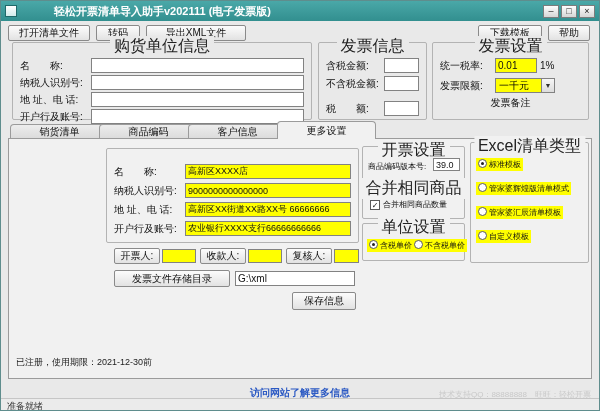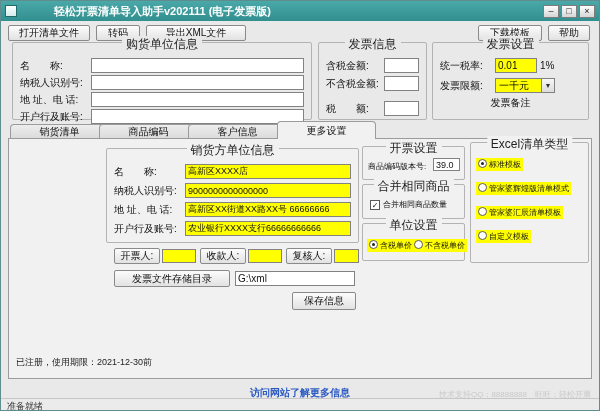--- a/index.html
+++ b/index.html
@@ -17,21 +17,21 @@
     font-size:9px; line-height:11px; text-align:center; color:#222; cursor:default; }
 
   
   .tbtn, .pbtn { position:absolute; height:16px; background:linear-gradient(#fcfcfc,#e2e2e2);
     border:1px solid #8a8a8a; border-radius:2px; font-size:10px; line-height:14px; text-align:center;
     color:#111; cursor:default; white-space:nowrap; }
 
   
   .group { position:absolute; border:1px solid #b3b3b3; border-radius:2px; }
   .gtitle { position:absolute; top:-7px; left:50%; transform:translateX(-50%); background:#e9e9e9;
-    padding:0 4px; font-size:12px; color:#222; white-space:nowrap; }
+    padding:0 4px; font-size:16px; color:#222; white-space:nowrap; }
   .gtitle.on-panel { background:#f1f1f1; }
 
   .row { position:absolute; left:7px; right:7px; height:27px; display:flex; align-items:center; gap:3px; }
   .flabel { font-size:10px; color:#111; white-space:nowrap; flex:none; }
   .tinput { flex:1; height:15px; border:1px solid #828282; background:#fff; font-size:10px; padding:0 2px; outline:none; color:#111; min-width:0; }
   .yellow { background:#ffff00; }
   .suffix { font-size:10px; color:#111; }
   .abs { position:absolute; }
 
   
@@ -148,21 +148,20 @@
   </div>
 
   <div class="tab" style="left:9px">销货清单</div>
   <div class="tab" style="left:98px">商品编码</div>
   <div class="tab" style="left:187px">客户信息</div>
   <div class="tab active" style="left:276px">更多设置</div>
 
   <div class="panel"></div>
 
   <div class="group over-panel" style="left:105px;top:147px;width:253px;height:95px">
-    <span class="gtitle on-panel">销货方单位信息</span>
     <div class="row" style="top:9px">
       <span class="flabel" style="width:68px">名　　称:</span>
       <input class="tinput yellow" style="font-size: 9px;" value="高新区XXXX店">
     </div>
     <div class="row" style="top:28px">
       <span class="flabel" style="width:68px">纳税人识别号:</span>
       <input class="tinput yellow" style="font-size: 9px;" value="9000000000000000">
     </div>
     <div class="row" style="top:47px">
       <span class="flabel" style="width:68px">地 址、电 话:</span>

